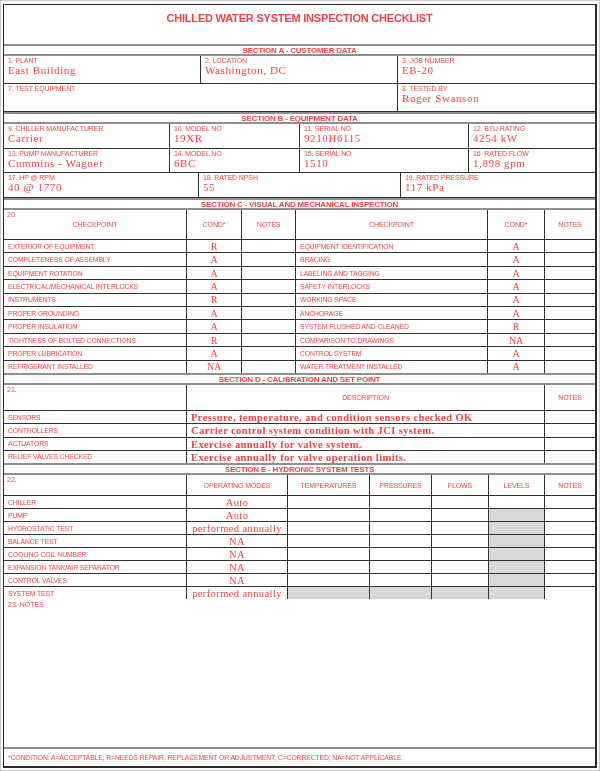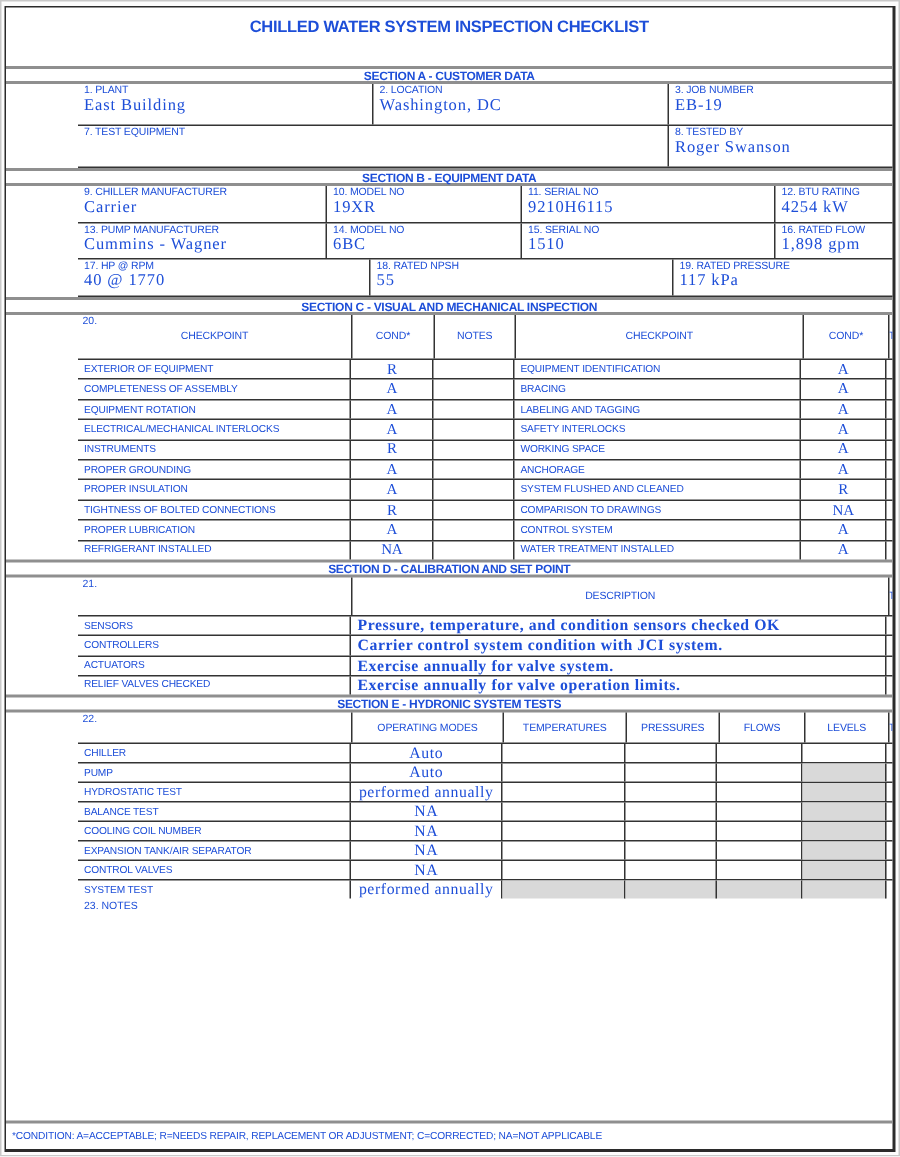--- a/index.html
+++ b/index.html
@@ -1,27 +1,27 @@
 <!DOCTYPE html>
 <html><head>
 <meta charset="utf-8">
 <style>
   html,body{margin:0;padding:0;background:#ffffff;}
   .page{width:600px;height:771px;position:relative;background:#fdfdfd;
-        font-family:"Liberation Sans",sans-serif;color:#1d4ed8;
+        font-family:"Liberation Sans",sans-serif;color:#ef4444;
         border:1px solid #c9c9c9;box-sizing:border-box;}
   .form{position:absolute;left:2px;top:3px;width:594px;height:764px;
         border:1px solid #2b2b2b;border-right-width:2px;border-bottom-width:2px;
         box-sizing:border-box;display:flex;flex-direction:column;background:#fff;}
   .title{height:39px;text-align:center;font-weight:bold;font-size:11px;
          letter-spacing:-0.2px;padding-top:7px;box-sizing:border-box;}
   .bar{height:12px;display:flex;align-items:center;justify-content:center;
        font-weight:bold;font-size:8px;letter-spacing:-0.2px;
        border-top:2px solid #8f8f8f;border-bottom:2px solid #8f8f8f;box-sizing:border-box;}
-  .row{display:flex;border-bottom:1px solid #333;box-sizing:border-box;margin-left:48px;}.h28{height:28px}.h27{height:27px}.h25{height:25px}
+  .row{display:flex;border-bottom:1px solid #333;box-sizing:border-box;}.h28{height:28px}.h27{height:27px}.h25{height:25px}
   .h24{height:24px}.h30{height:30px}.h26{height:26px}.h21{height:21px}
   .cell{border-right:1px solid #333;box-sizing:border-box;overflow:hidden;
         padding:1px 0 0 4px;position:relative;}
   .cell.last{border-right:none;flex:1;}
   .w197{width:197px}.w394{width:394px}
   .w166{width:166px}.w130{width:130px}.w169{width:169px}
   .w195{width:195px}.w202{width:202px}
   .w183{width:183px}.w55{width:55px}.w54{width:54px}.w192{width:192px}.w57{width:57px}
   .w358{width:358px}
   .w101{width:101px}.w82{width:82px}.w62{width:62px}.w56{width:56px}
@@ -64,21 +64,21 @@
     <div class="cell w197">
       <div class="lbl">1. PLANT</div>
       <div class="val">East Building</div>
     </div>
     <div class="cell w197">
       <div class="lbl">2. LOCATION</div>
       <div class="val">Washington, DC</div>
     </div>
     <div class="cell last">
       <div class="lbl">3. JOB NUMBER</div>
-      <div class="val">EB-19</div>
+      <div class="val">EB-20</div>
     </div>
   </div>
   <div class="row h28">
     <div class="cell w394">
       <div class="lbl">7. TEST EQUIPMENT</div>
       <div class="val"></div>
     </div>
     <div class="cell last">
       <div class="lbl">8. TESTED BY</div>
       <div class="val">Roger Swanson</div>

